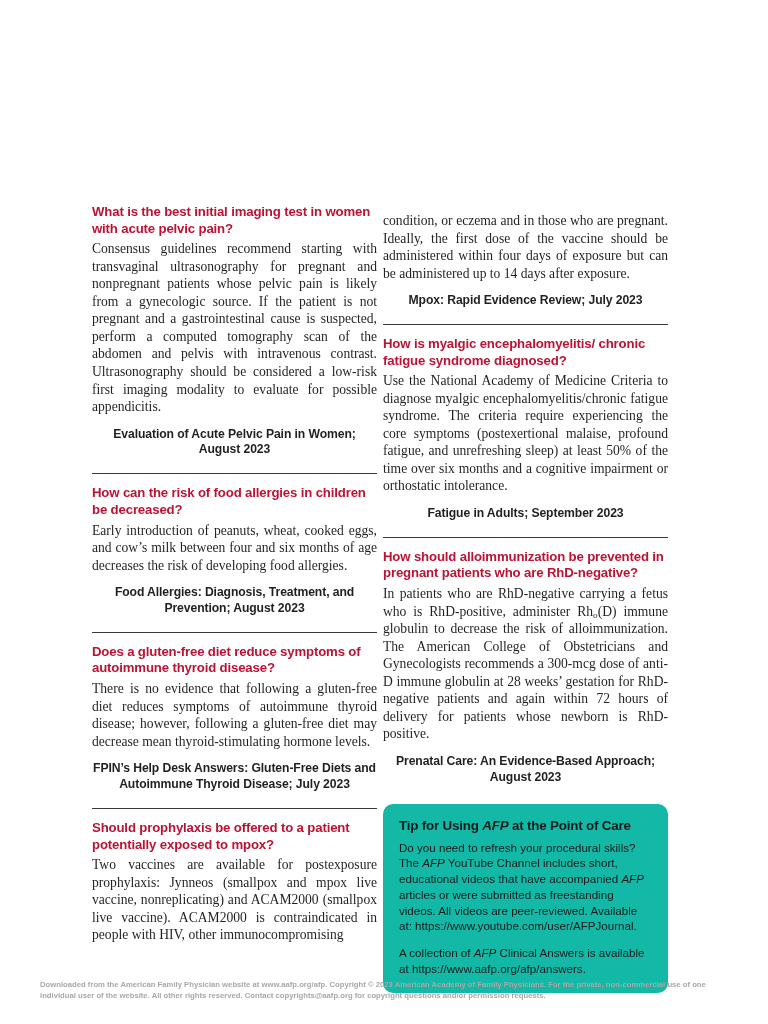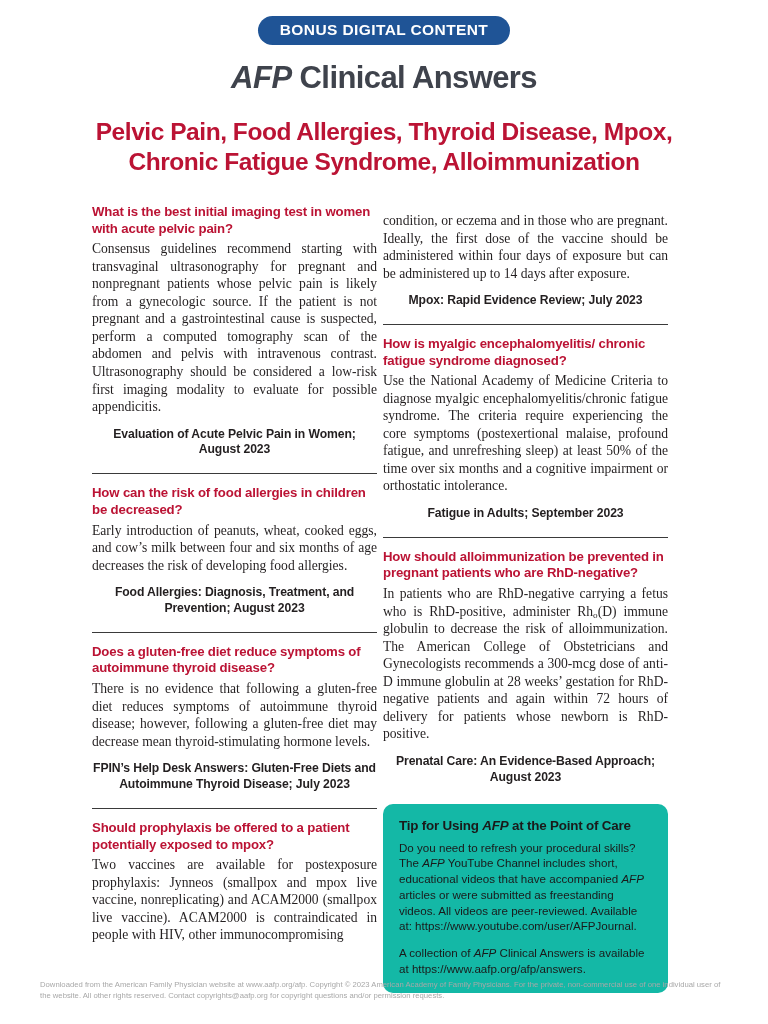--- a/index.html
+++ b/index.html
@@ -148,37 +148,28 @@
     left: 0;
     bottom: 22px;
     width: 768px;
     padding: 0 40px;
     box-sizing: border-box;
     font-family: "Liberation Sans", sans-serif;
     font-size: 7.7px;
     color: #a8a8a8;
     line-height: 1.5;
     text-align: left;
+    font-weight: bold;
   }
 </style>
 </head>
 <body>
 
 <div class="page">
 
-  <div class="header">
-    <div class="badge">BONUS DIGITAL CONTENT</div>
-    <div class="logo">
-      <span class="afp">AFP</span><span> Clinical Answers</span>
-    </div>
-    <div class="main-title">
-      <span>Pelvic Pain, Food Allergies, Thyroid Disease, Mpox,</span><br>
-      <span>Chronic Fatigue Syndrome, Alloimmunization</span>
-    </div>
-  </div>
 
   <div class="columns">
 
     <div class="col">
 
       <div class="qa">
         <div class="q">What is the best initial imaging test in women with acute pelvic pain?</div>
         <div class="a">Consensus guidelines recommend starting with transvaginal ultrasonography for pregnant and nonpregnant patients whose pelvic pain is likely from a gynecologic source. If the patient is not pregnant and a gastrointestinal cause is suspected, perform a computed tomography scan of the abdomen and pelvis with intravenous contrast. Ultrasonography should be considered a low-risk first imaging modality to evaluate for possible appendicitis.</div>
         <div class="cite">Evaluation of Acute Pelvic Pain in Women; August 2023</div>
       </div>

